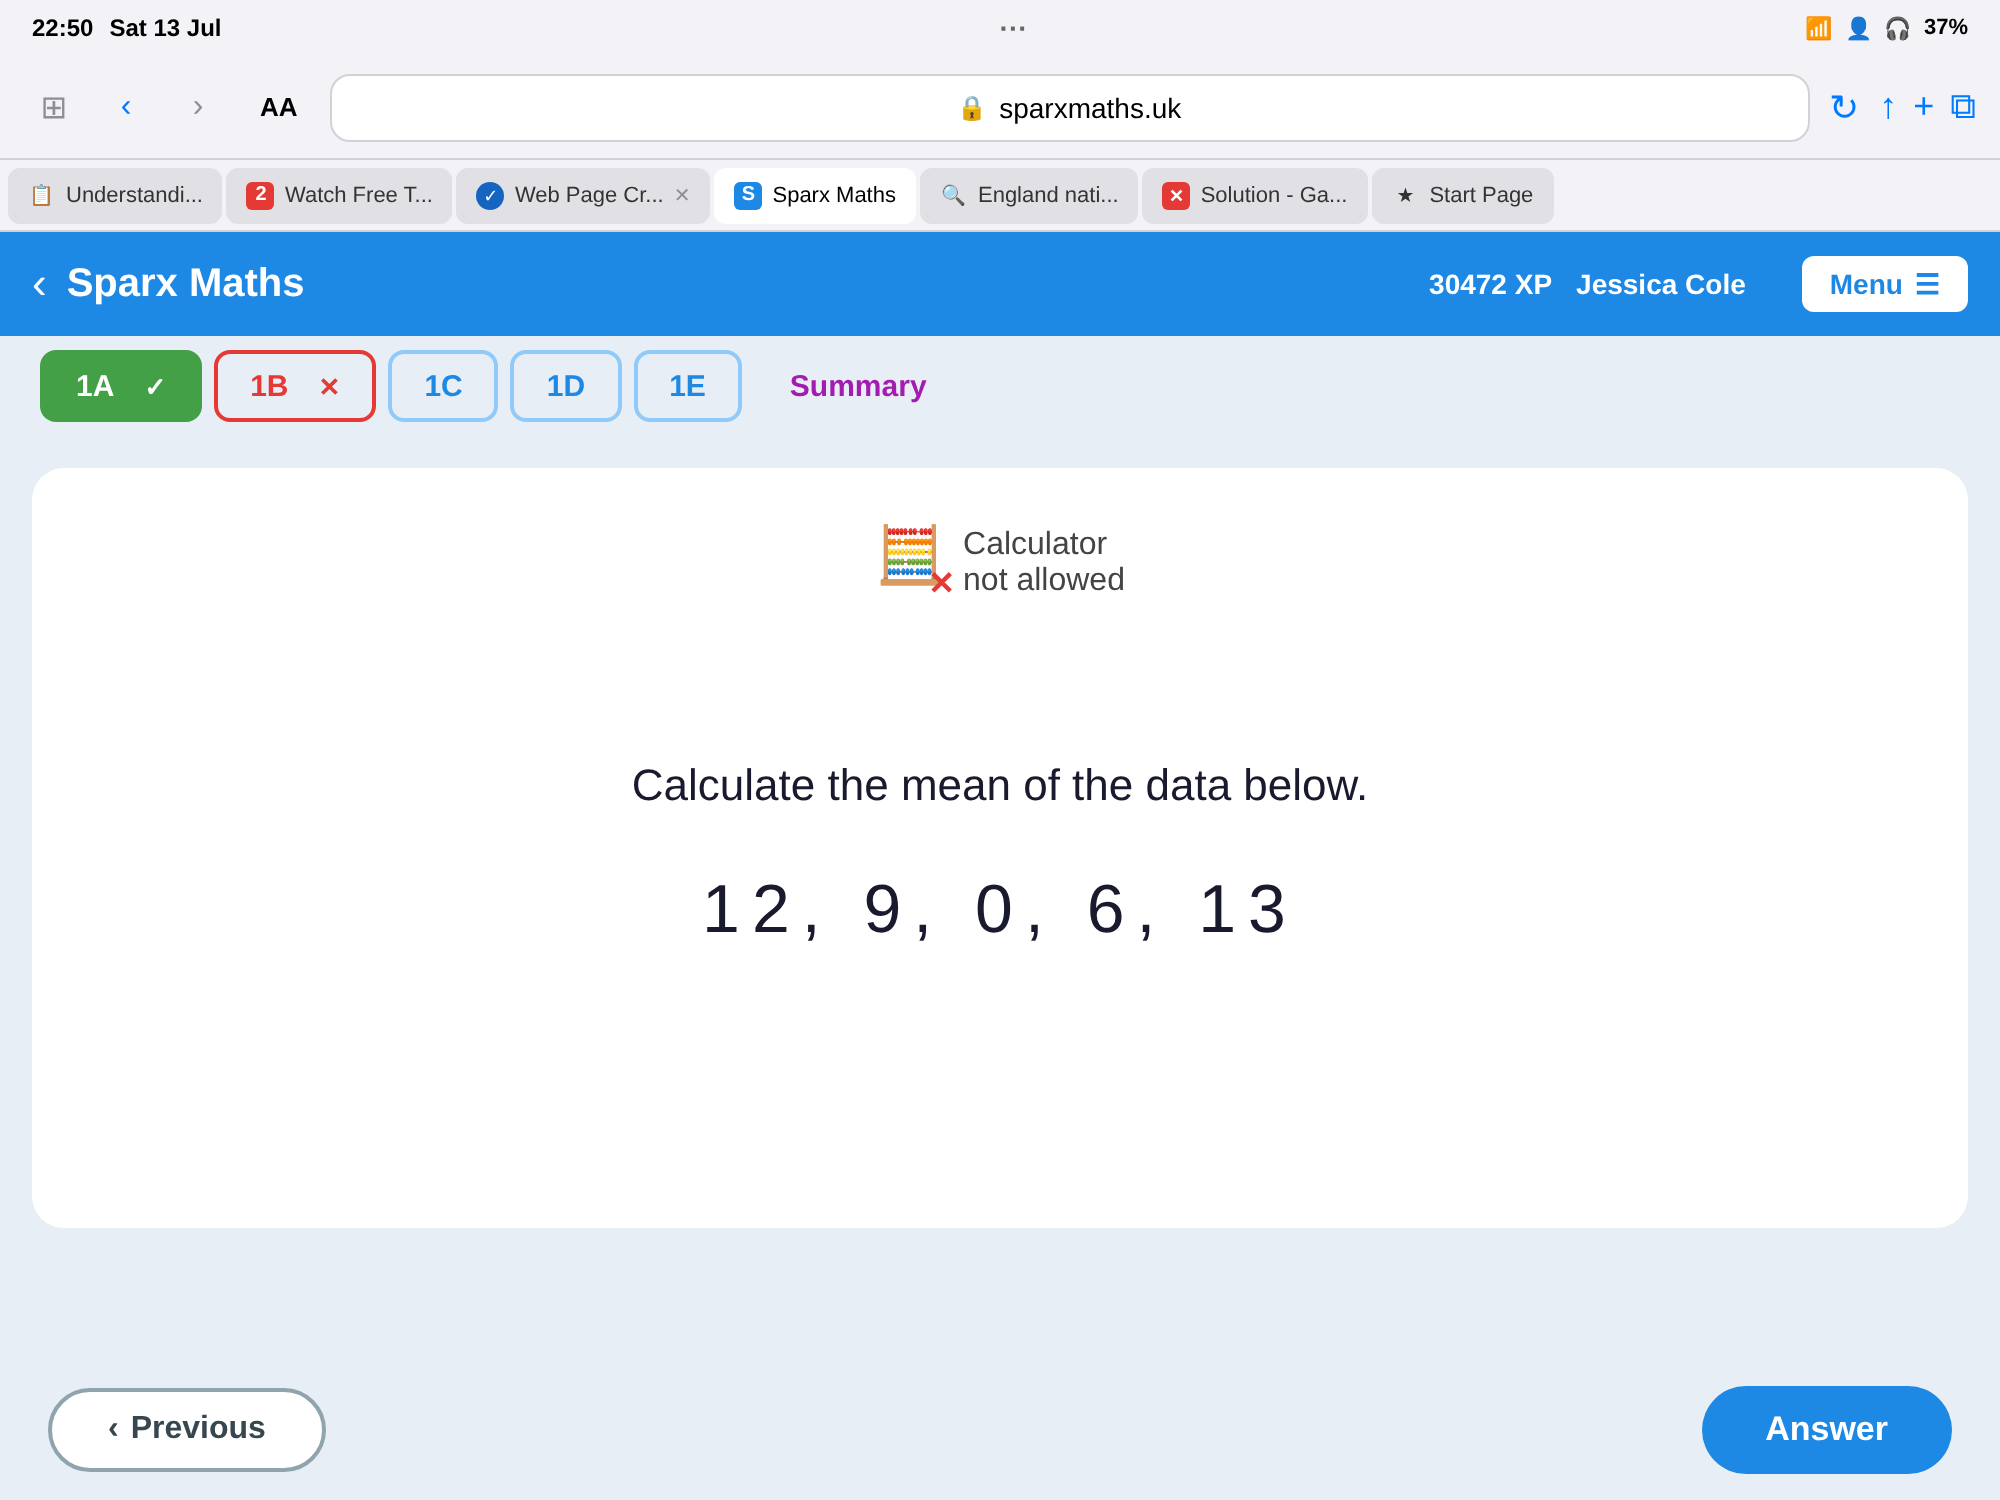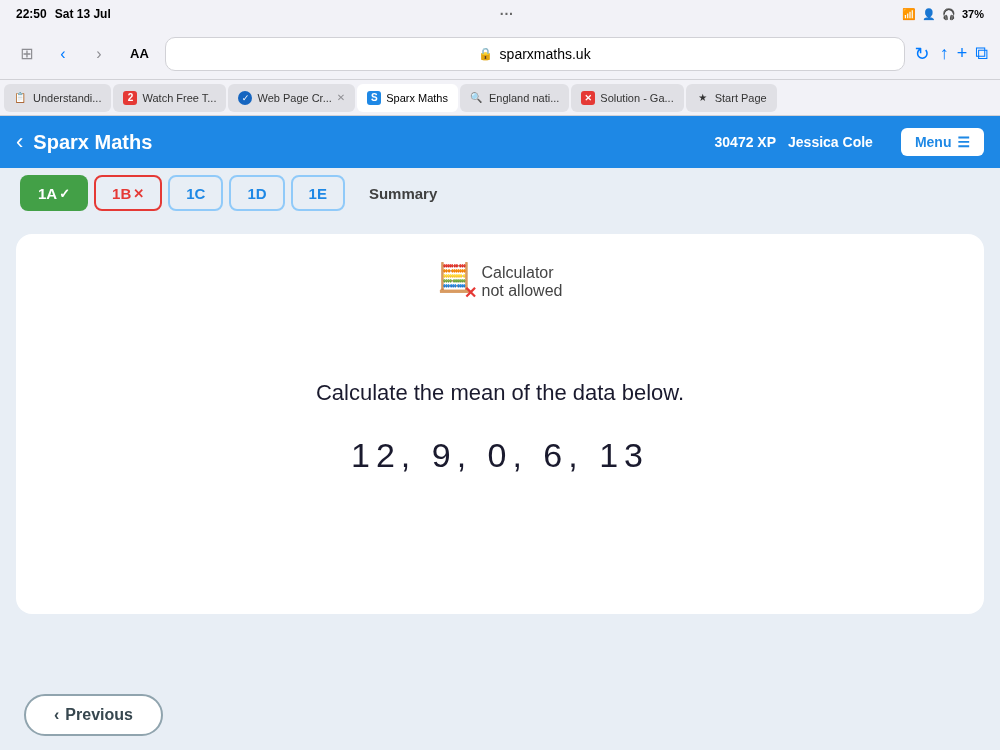--- a/index.html
+++ b/index.html
@@ -165,21 +165,21 @@
       display: flex;
       align-items: center;
       padding: 0 20px;
       gap: 6px;
     }
     .task-tab {
       height: 36px;
       padding: 0 16px;
       border-radius: 8px;
       border: 2px solid transparent;
-      display: flex; align-items: center; gap: 2px;
+      display: flex; align-items: center; gap: 15px;
       font-size: 15px;
       font-weight: 600;
       cursor: pointer;
       background: transparent;
     }
     .task-tab.completed {
       background: #43a047;
       color: #fff;
     }
     .task-tab.error {
@@ -188,21 +188,21 @@
       color: #e53935;
     }
     .task-tab.normal {
       background: transparent;
       border: 2px solid #90caf9;
       color: #1e88e5;
     }
     .task-tab.summary {
       background: transparent;
       border: 2px solid transparent;
-      color: #404040;
+      color: #a21caf;
       font-weight: 700;
     }
     .check-icon { font-size: 13px; }
     .x-icon { font-size: 13px; color: #e53935; }
 
     
     .main-content {
       background: #e8eef5;
       padding: 16px;
       height: calc(750px - 28px - 52px - 36px - 52px - 50px - 70px);
@@ -445,13 +445,16 @@
     <div class="question-text">Calculate the mean of the data below.</div>
     <div class="question-data">12,    9,    0,    6,    13</div>
   </div>
 </div>
 
 <div class="bottom-bar">
   <button class="prev-btn">
     <span>‹</span>
     <span>Previous</span>
   </button>
+  <button class="answer-btn">
+    <span>Answer</span>
+  </button>
 </div>
 
 </body></html>

